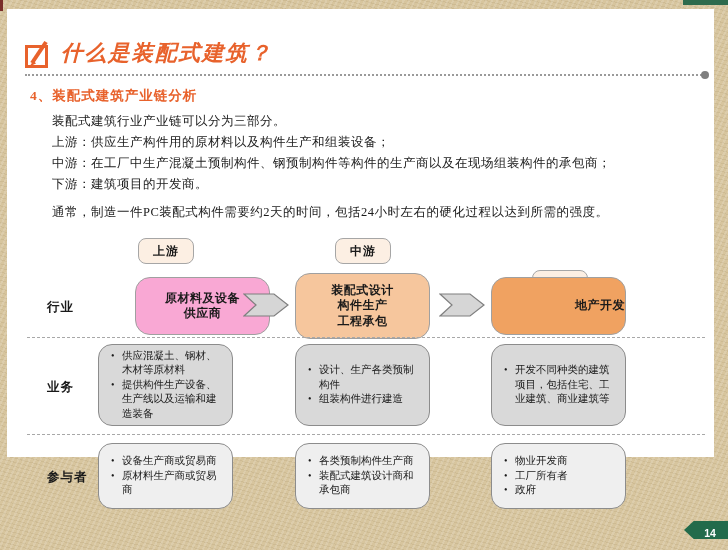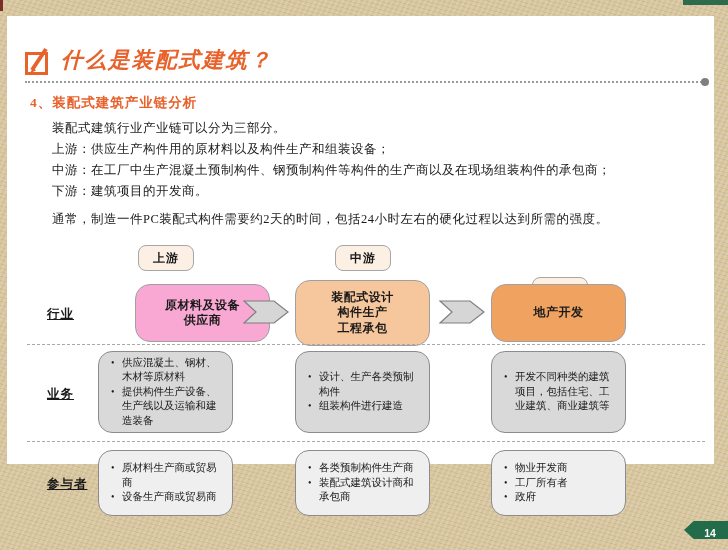--- a/index.html
+++ b/index.html
@@ -15,21 +15,21 @@
     position:absolute; inset:0;
     background:
       repeating-linear-gradient(115deg, rgba(255,255,255,.14) 0 2px, rgba(0,0,0,0) 2px 5px),
       repeating-linear-gradient(15deg, rgba(120,95,50,.10) 0 1px, rgba(0,0,0,0) 1px 4px),
       #d7c59e;
   }
   .accent-red   { position:absolute; left:0; top:0; width:3px; height:11px; background:#7a2e2a; z-index:4; }
   .accent-green { position:absolute; left:683px; top:0; width:45px; height:5px; background:#2e6b4d; z-index:4; }
 
   .slide {
-    position:absolute; left:7px; top:16px; width:707px; height:448px;
+    position:absolute; left:7px; top:9px; width:707px; height:448px;
     background:#ffffff; z-index:2;
   }
 
   
   .title-icon { position:absolute; left:18px; top:30px; width:26px; height:30px; }
   .page-title {
     position:absolute; left:54px; top:29px;
     font-size:21.5px; font-weight:bold; font-style:italic;
     color:#e8622c; letter-spacing:2px; white-space:nowrap;
   }
@@ -57,38 +57,38 @@
   .stage-badge {
     position:absolute; top:229px; width:56px; height:26px;
     background:#fcefe3; border:1px solid #a6a6a6; border-radius:8px;
     display:flex; align-items:center; justify-content:center;
     font-weight:bold; color:#1a1a1a; font-size:12px; letter-spacing:1px;
   }
   .badge-1 { left:131px; } .badge-2 { left:328px; } .badge-3 { left:525px;margin-top:32px; }
 
   .row-label {
     position:absolute; left:40px; width:52px;
-    font-weight:bold; font-size:12.5px; color:#1a1a1a; letter-spacing:1px;text-decoration:underline;
+    font-weight:bold; font-size:12.5px; color:#1a1a1a; letter-spacing:1px;
   }
   .label-industry { top:290px; }
   .label-business { top:370px; }
   .label-participants { top:460px; }
 
   .col-1 { left:91px; }  .col-2 { left:288px; }  .col-3 { left:484px; }
 
   .industry-box {
     position:absolute; width:135px;
     border:1.5px solid #a0a0a0; border-radius:15px;
     display:flex; flex-direction:column; align-items:center; justify-content:center;
     font-weight:bold; color:#1a1a1a; text-align:center;
     line-height:15.5px; font-size:12px; letter-spacing:.5px;
   }
   .industry-1 { top:268px; height:58px; background:#f9a8d4;margin-left:37px; }
   .industry-2 { top:264px; height:66px; background:#f6c69d; }
-  .industry-3 { top:268px; height:58px; background:#f0a261; }
+  .industry-3 { top:268px; height:58px; background:#f0a261;align-items:flex-end; }
 
   .flow-arrow { position:absolute; top:284px; width:46px; height:24px; }
   .arrow-1 { left:236px; } .arrow-2 { left:432px; }
 
   .dashed-sep {
     position:absolute; left:20px; width:678px; height:0;
     border-top:1px dashed #a8a8a8;
   }
   .sep-1 { top:328px; } .sep-2 { top:425px; }
 
@@ -212,22 +212,22 @@
           <li>开发不同种类的建筑项目，包括住宅、工业建筑、商业建筑等</li>
         </ul>
       </div>
 
       <div class="dashed-sep sep-2"></div>
 
       <div class="row-label label-participants">参与者</div>
 
       <div class="list-box participants-box col-1">
         <ul>
+          <li>设备生产商或贸易商</li>
           <li>原材料生产商或贸易商</li>
-          <li>设备生产商或贸易商</li>
         </ul>
       </div>
       <div class="list-box participants-box col-2">
         <ul>
           <li>各类预制构件生产商</li>
           <li>装配式建筑设计商和承包商</li>
         </ul>
       </div>
       <div class="list-box participants-box col-3">
         <ul>

